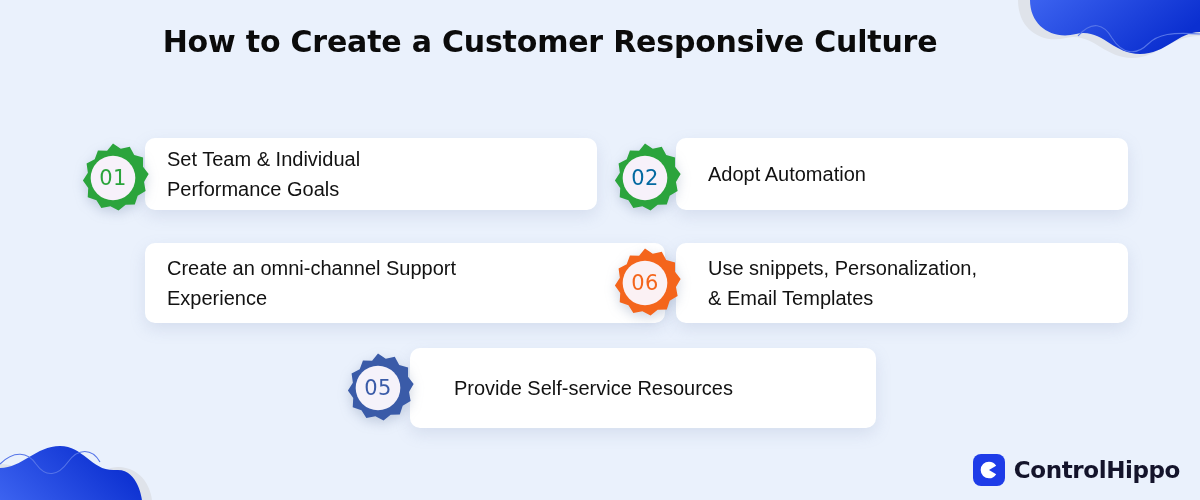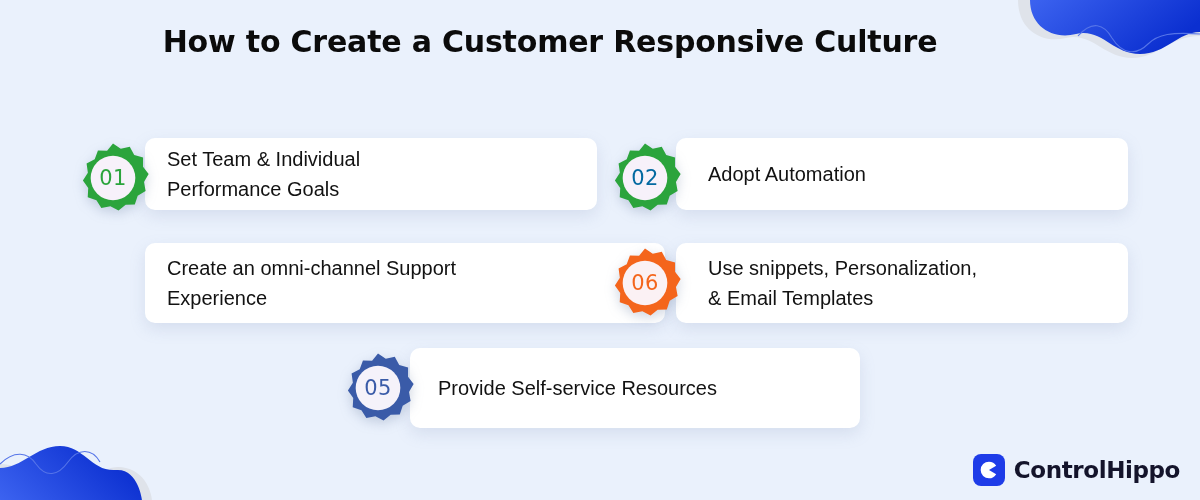--- a/index.html
+++ b/index.html
@@ -68,21 +68,21 @@
     font-size: 20px;
     line-height: 30px;
     color: #121212;
     white-space: pre-line;
   }
 
   .card-1 { left: 145px; top: 138px; width: 452px; height: 72px; }
   .card-2 { left: 676px; top: 138px; width: 452px; height: 72px; }
   .card-3 { left: 145px; top: 243px; width: 520px; height: 80px; }
   .card-4 { left: 676px; top: 243px; width: 452px; height: 80px; }
-  .card-5 { left: 410px; top: 348px; width: 450px; height: 80px; }
+  .card-5 { left: 410px; top: 348px; width: 450px; height: 80px; padding-left: 16px; }
 
   .card-1 .card-text,
   .card-3 .card-text { margin-left: 22px; }
   .card-2 .card-text,
   .card-4 .card-text { margin-left: 32px; }
   .card-5 .card-text { margin-left: 28px; }
 
   
   .badge {
     position: absolute;

